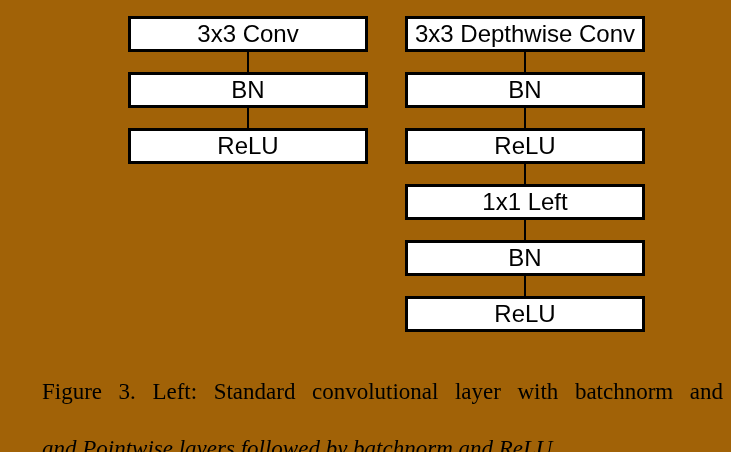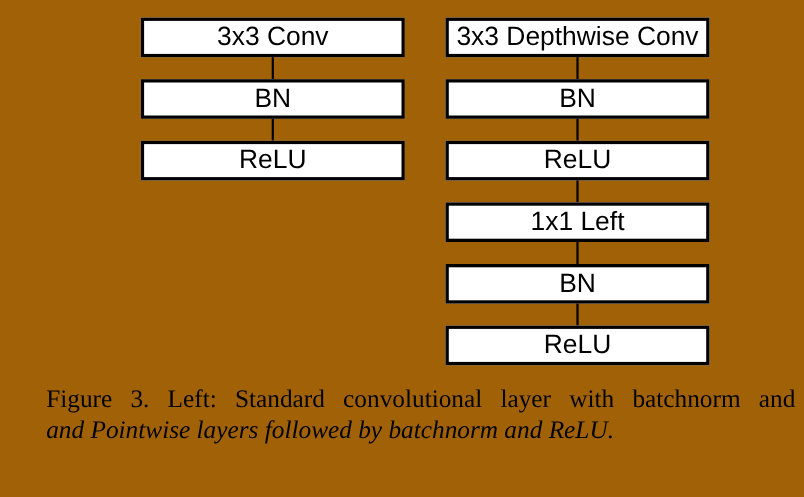--- a/index.html
+++ b/index.html
@@ -50,20 +50,21 @@
     top: 349px;
     width: 681px;
     font-family: "Liberation Serif", serif;
     font-size: 23px;
     line-height: 28px;
     color: #000000;
   }
   .cap-line {
     text-align: justify;
     text-align-last: justify;
+    margin-top: 29px;
   }
   .cap-line.cap-last {
     text-align-last: left;
     font-style: italic;
   }
 </style>
 </head>
 <body>
 
 <div class="page">

